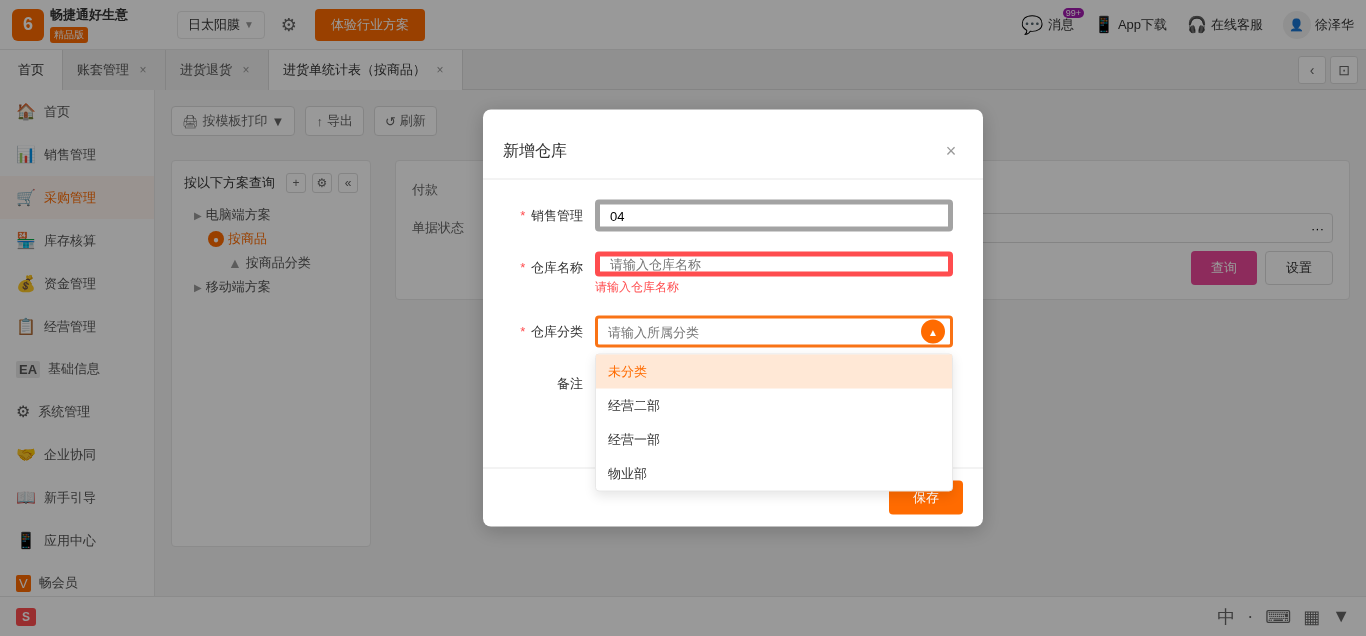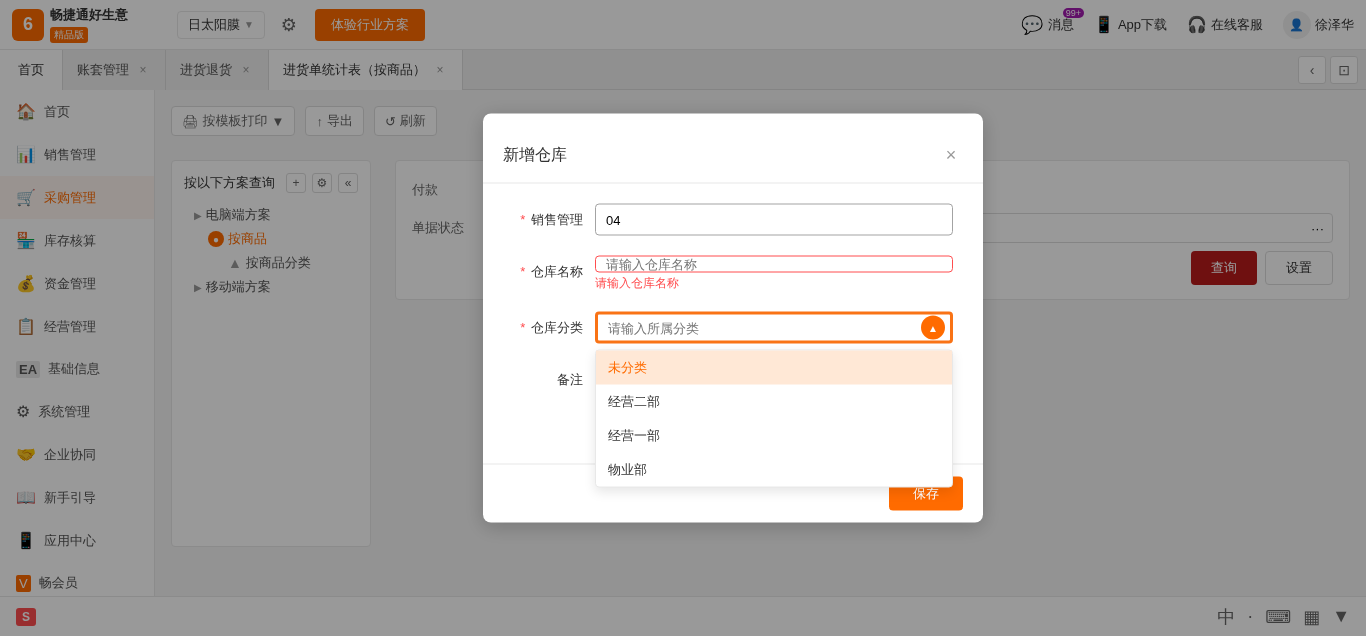--- a/index.html
+++ b/index.html
@@ -161,21 +161,21 @@
       display: flex; align-items: center; justify-content: flex-end;
       gap: 10px; margin-bottom: 12px;
     }
     .toolbar-btn {
       display: flex; align-items: center; gap: 4px;
       font-size: 13px; color: #666; cursor: pointer;
       padding: 5px 10px; border: 1px solid #ddd; border-radius: 4px;
       background: #fff;
     }
     .query-btn {
-      background: #b91c1c; color: #fff;
+      background: #ec4899; color: #fff;
       border: none; border-radius: 4px;
       padding: 7px 20px; font-size: 13px; cursor: pointer;
     }
     .settings-btn {
       background: #fff; color: #333;
       border: 1px solid #ddd; border-radius: 4px;
       padding: 7px 20px; font-size: 13px; cursor: pointer;
     }
     .scheme-add, .scheme-settings, .scheme-collapse {
       width: 20px; height: 20px;
@@ -262,21 +262,21 @@
     .field-row {
       display: flex; align-items: flex-start; gap: 12px; margin-bottom: 20px;
     }
     .field-label {
       font-size: 13px; color: #333; min-width: 70px;
       line-height: 32px; text-align: right;
     }
     .field-required { color: #ff4d4f; margin-right: 2px; }
     .field-input {
       flex: 1; height: 32px;
-      border: 1px solid #a3a3a3; border-radius: 4px;
+      border: 5px solid #a3a3a3; border-radius: 4px;
       padding: 0 10px; font-size: 13px;
       outline: none;
     }
     .field-input.error { border-color: #ff4d4f; }
     .error-msg {
       color: #ff4d4f; font-size: 12px; margin-top: 2px;
     }
     .field-input-wrap { flex: 1; display: flex; flex-direction: column; }
     .category-input-wrap {
       flex: 1;

